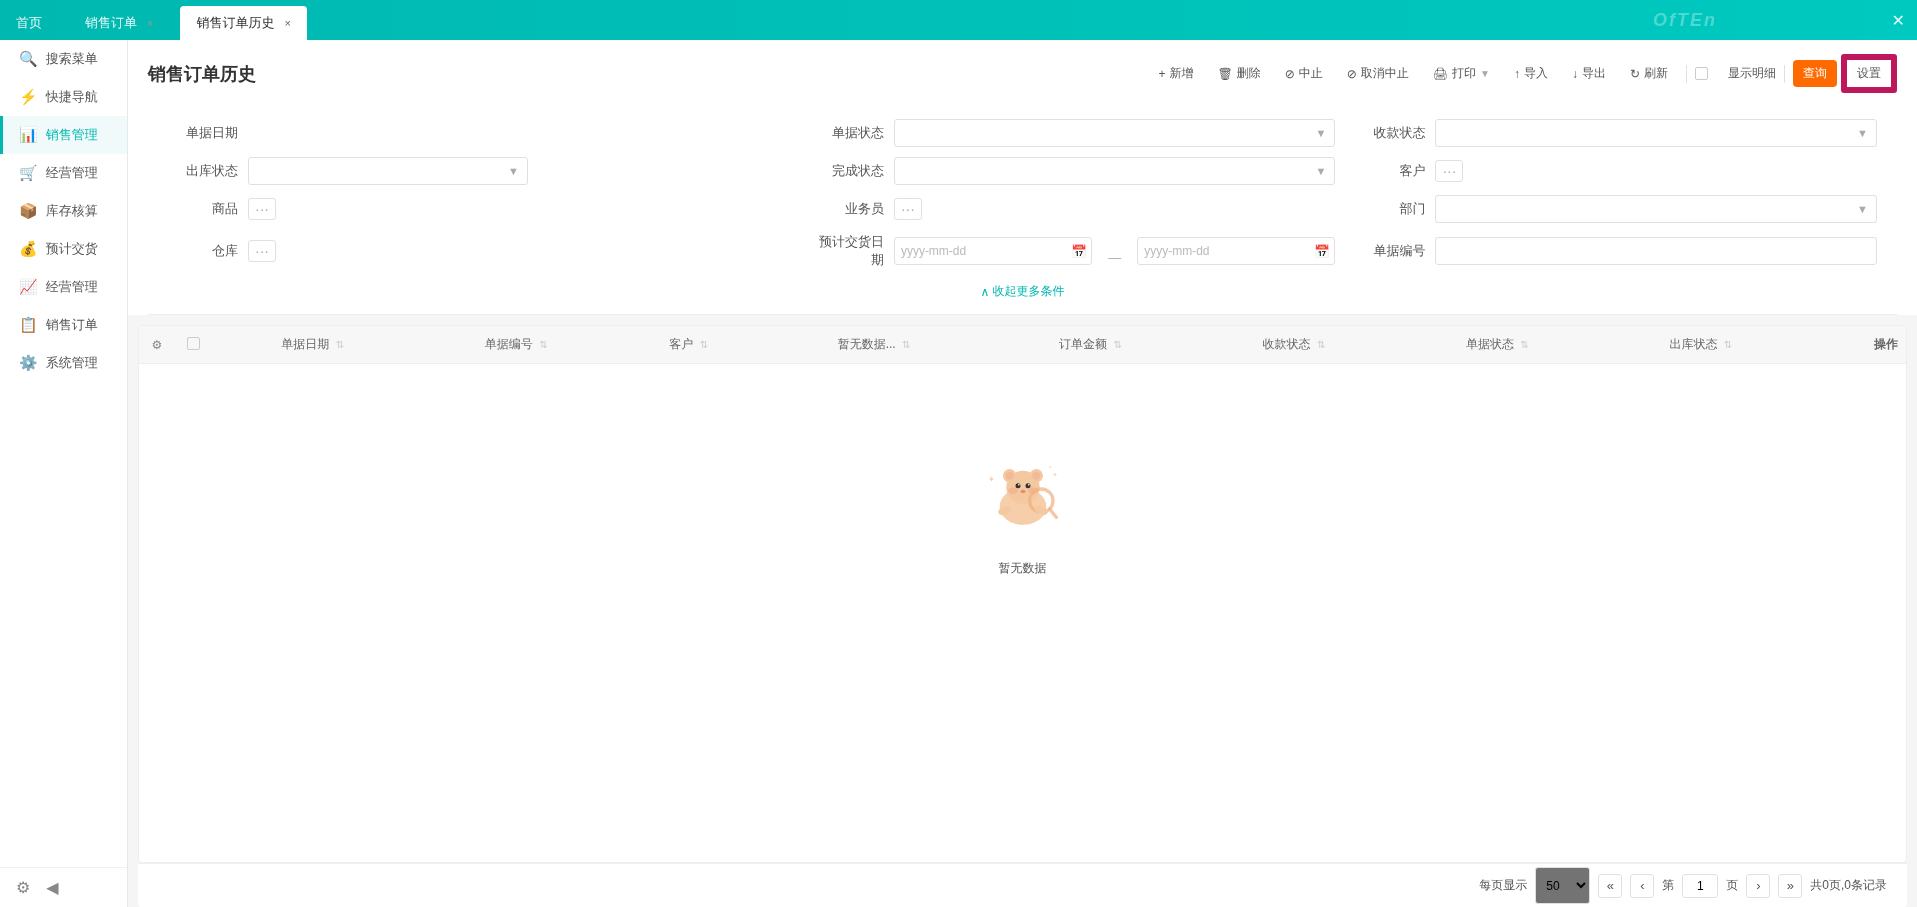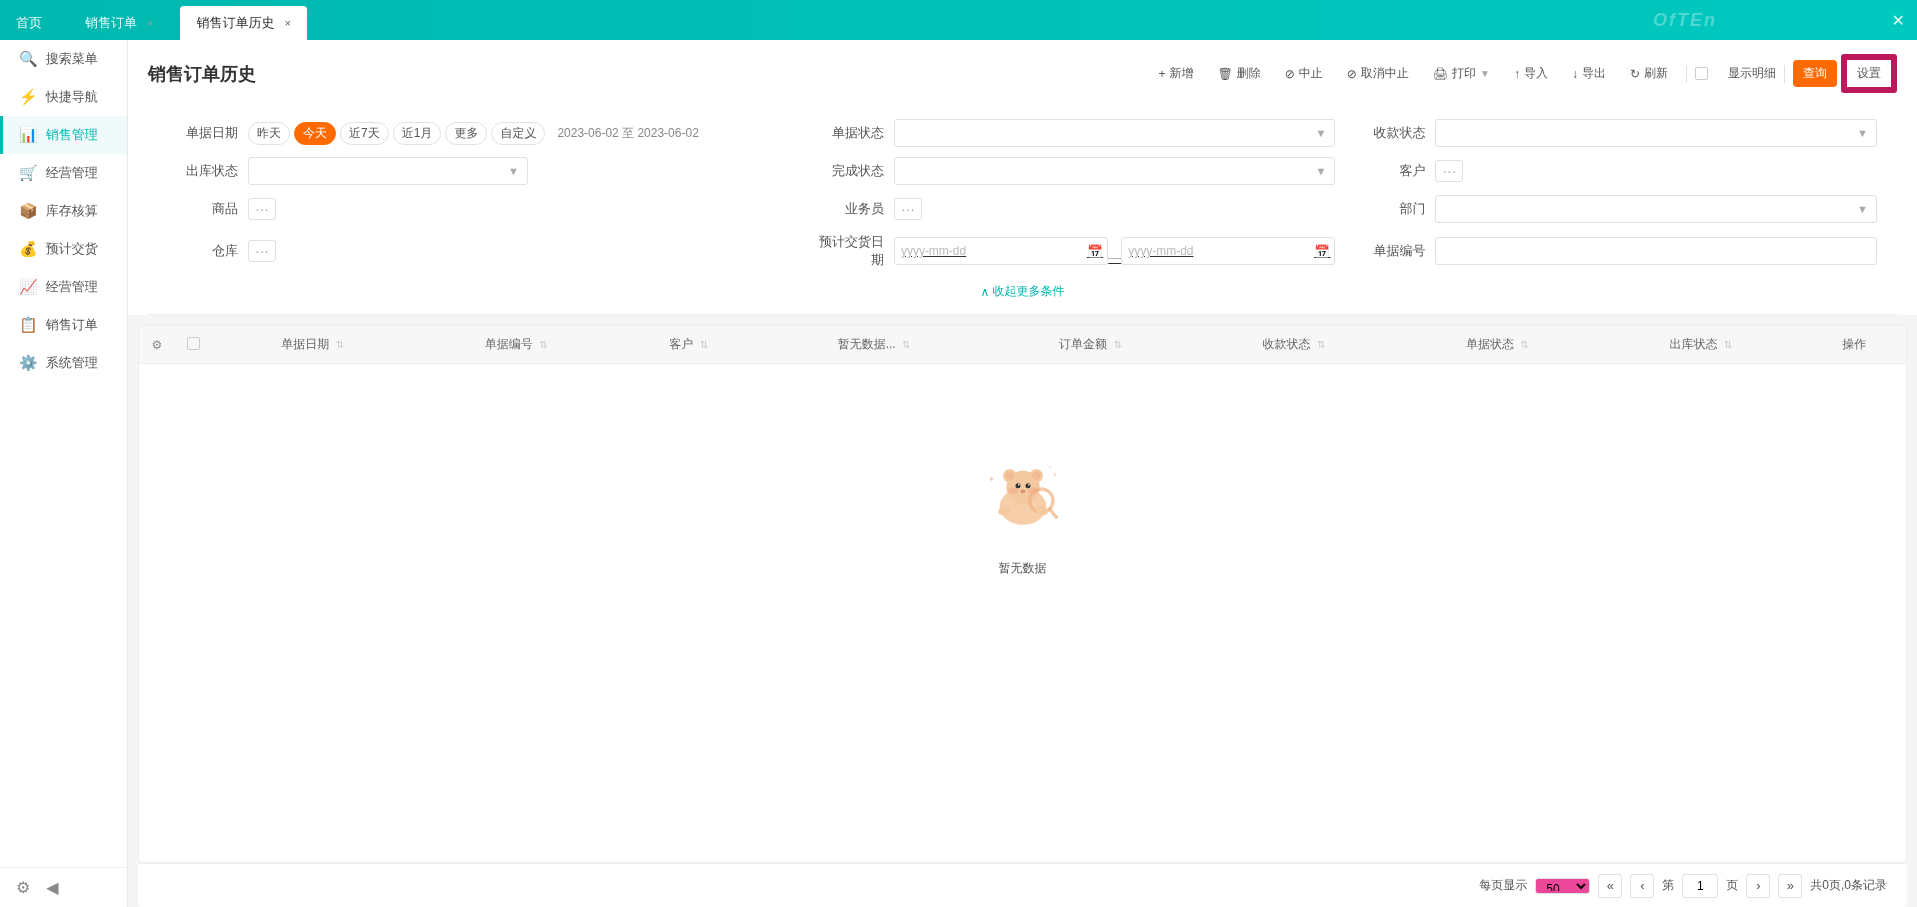--- a/index.html
+++ b/index.html
@@ -222,23 +222,22 @@
       border-radius: 3px;
       background: #fff;
     }
     .filter-item {
       display: flex;
       align-items: center;
     }
     .date-range-fields {
       display: flex;
       align-items: flex-end;
-      gap: 0;
+      gap: 16px;
       flex: 1;
-      text-decoration: underline;
     }
     .date-input {
       flex: 1;
       height: 28px;
       border: 1px solid #e0e0e0;
       border-radius: 3px;
       padding: 0 4px 0 6px;
       font-size: 12px;
       color: #bbb;
       background: #fff;
@@ -329,22 +328,22 @@
       color: #555;
       margin: 0 10px;
       border-radius: 0 0 4px 4px;
     }
     .per-page-select {
       border: 1px solid #e0e0e0;
       border-radius: 3px;
       padding: 2px 6px;
       font-size: 12px;
       cursor: pointer;
-      background: #ec4899;
-      height: 16px;
+      background: #737373;
+      height: 37px;
     }
     .page-nav-btn {
       border: 1px solid #e0e0e0;
       background: #fff;
       width: 24px;
       height: 24px;
       display: flex;
       align-items: center;
       justify-content: center;
       cursor: pointer;
@@ -493,29 +492,20 @@
           </button>
         </div>
       </div>
 
       <div class="filter-area">
 
         <div class="filter-row">
 
           <div class="filter-item" style="flex:1.2;">
             <span class="filter-label">单据日期</span>
-            <div class="date-filter-group">
-              <button class="date-btn">昨天</button>
-              <button class="date-btn active">今天</button>
-              <button class="date-btn">近7天</button>
-              <button class="date-btn">近1月</button>
-              <button class="date-btn">更多</button>
-              <button class="date-btn">自定义</button>
-              <span class="date-range-text">2023-06-02 至 2023-06-02</span>
-            </div>
           </div>
 
           <div class="filter-item" style="flex:1; padding-left:20px;">
             <span class="filter-label">单据状态</span>
             <div class="select-field" style="flex:1;">
               <span></span>
               <span class="arrow">▼</span>
             </div>
           </div>
 
@@ -636,21 +626,21 @@
               <span class="sort-icons">⇅</span>
             </th>
             <th>
               <span>单据状态</span>
               <span class="sort-icons">⇅</span>
             </th>
             <th>
               <span>出库状态</span>
               <span class="sort-icons">⇅</span>
             </th>
-            <th style="text-align:center;">
+            <th style="text-align:right;font-weight:bold;">
               <span>操作</span>
             </th>
           </tr>
         </thead>
         <tbody>
           <tr>
             <td colspan="11" style="padding:0;border:none;">
               <div class="empty-state">
 
                 <svg class="empty-icon" viewBox="0 0 120 120" xmlns="http://www.w3.org/2000/svg">

